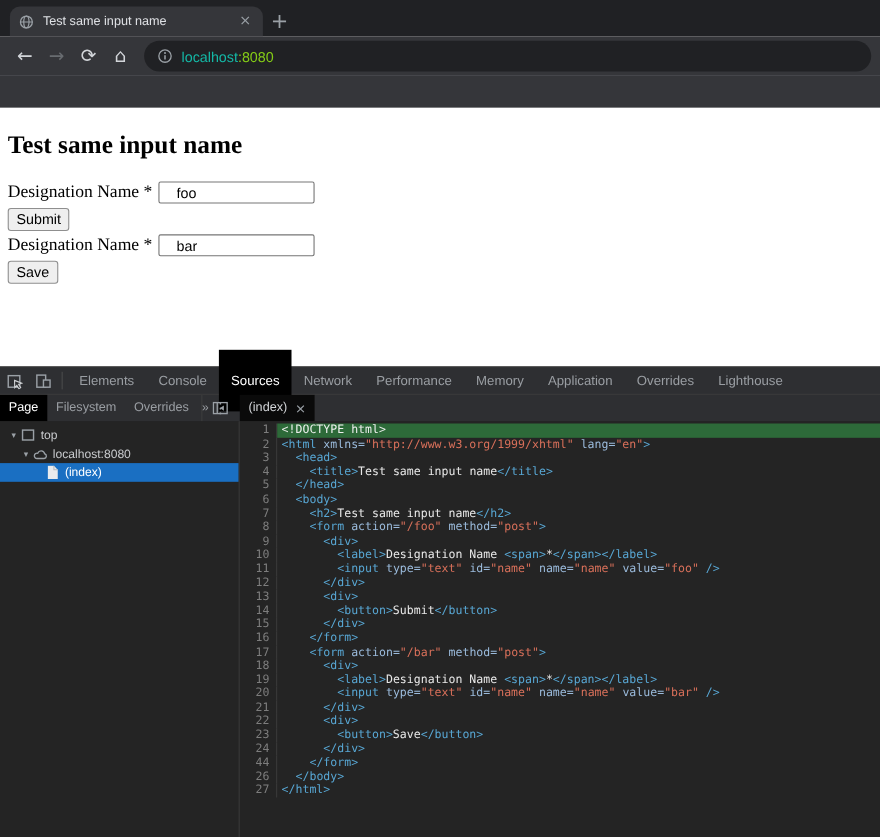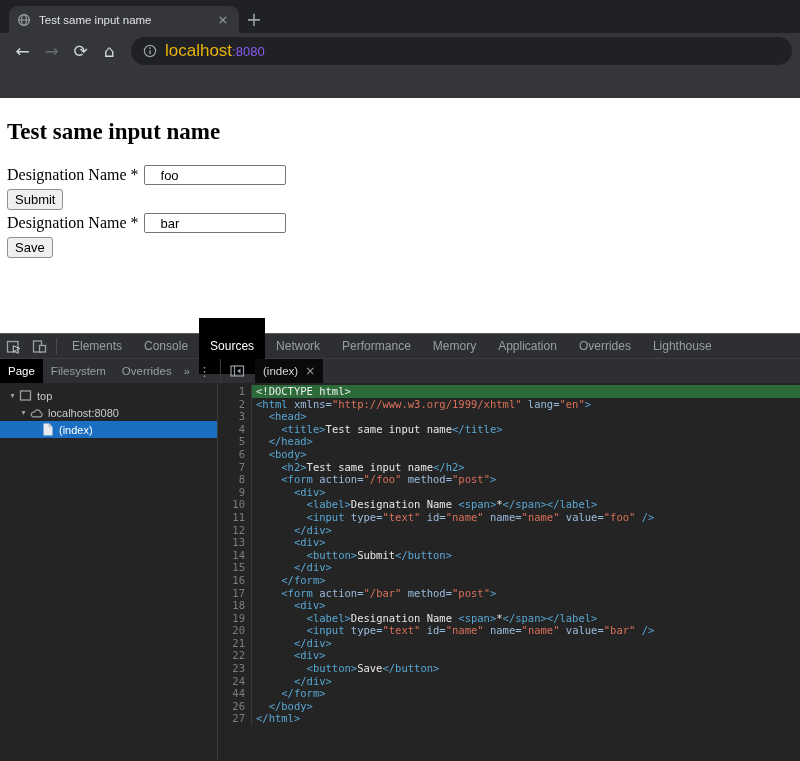--- a/index.html
+++ b/index.html
@@ -14,42 +14,42 @@
   .glyph-btn { color:#9aa0a6; font-family:"DejaVu Sans", sans-serif; text-align:center; cursor:default; }
   .tab-close { font-size:13px; width:16px; }
   .newtab { font-size:19px; width:30px; height:27px; line-height:26px; }
 
   .toolbar { height:36px; background:#35363a; display:flex; align-items:center; padding:0 8px; }
   .nav-btn { width:29px; height:28px; line-height:28px; font-size:17px; }
   .nav-btn.bright { color:#d2d5d9; }
   .nav-btn.dim { color:#686c70; }
   .omnibox { flex:1; height:28px; margin-left:7px; background:#202124; border-radius:14px;
              display:flex; align-items:center; padding:0 12px; }
-  .omni-host { color:#eab308; font-size:17px; margin-left:8px; }
-  .omni-port { color:#8b5cf6; font-size:13px; }
+  .omni-host { color:#14b8a6; font-size:13px; margin-left:8px; }
+  .omni-port { color:#84cc16; font-size:13px; }
   .bookmark-band { height:29px; background:#35363a; }
 
   
   .page { height:235px; background:#fff; padding-left:7px; color:#000; }
   .page h1 { font-family:"Liberation Serif", serif; font-size:23px; font-weight:bold; padding-top:21px; margin-bottom:20px; }
   .frm-row { display:flex; align-items:center; margin-bottom:2px; }
   .frm-label { font-family:"Liberation Serif", serif; font-size:16px; margin-right:5px;text-align:right; }
   .frm-input { width:142px; height:20px; border:1px solid #767676; border-radius:2px; font:13px "Liberation Sans",sans-serif; padding:1px 16px; background:#fff; color:#000; }
   .frm-btn { font:13px "Liberation Sans",sans-serif; color:#000; background:#efefef; border:1px solid #8f8f8f; border-radius:3px; padding:2px 7px; margin:2px 0 3px 0; }
 
   
   .devtools { position:absolute; left:0; top:333px; width:800px; height:428px; background:#242424; border-top:1px solid #595959; color:#9aa0a6; }
   .dt-tabbar { height:25px; background:#2e2f32; display:flex; align-items:center; border-bottom:1px solid #3c3c3c; }
   .dt-iconbtn { width:26px; height:24px; display:flex; align-items:center; justify-content:center; }
   .dt-sep { width:1px; height:16px; background:#4a4a4a; margin:0 4px; }
   .dt-tab { padding:16px 11px; font-size:12px; line-height:24px; color:#9a9ea3; white-space:nowrap; }
   .dt-tab.active { background:#000; color:#fff; }
 
   .dt-subbar { height:24px; display:flex; background:#2e2f32; }
-  .dt-navtabs { width:221px; display:flex; align-items:center; border-right:1px solid #3c3c3c; }
+  .dt-navtabs { width:184px; display:flex; align-items:center; border-right:1px solid #3c3c3c; }
   .dt-navtab { padding:0 8px; font-size:11.5px; line-height:24px; color:#9a9ea3; }
   .dt-navtab.active { background:#000; color:#fff; }
   .dt-overflow { font-size:11px; padding:0 4px; color:#9a9ea3; }
   .dt-kebab { margin-left:auto; margin-right:9px; font-size:13px; color:#9a9ea3; font-family:"DejaVu Sans",sans-serif; }
   .dt-editstrip { flex:1; display:flex; align-items:center; }
   .collapse-btn { width:24px; height:24px; display:flex; align-items:center; justify-content:center; margin-left:4px; }
   .editor-tab { height:24px; background:#0a0a0a; display:flex; align-items:center; padding:0 8px; margin-left:6px; }
   .editor-tab .et-label { color:#d3d5d8; font-size:11.5px; margin-right:7px; }
   .editor-tab .et-close { color:#9aa0a6; font-size:12px; font-family:"DejaVu Sans",sans-serif; }
 

